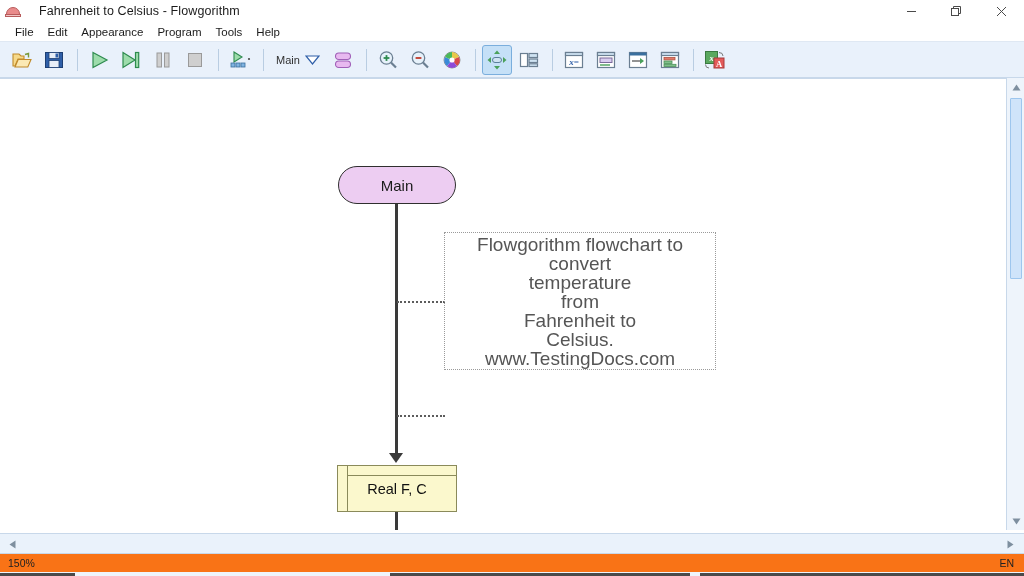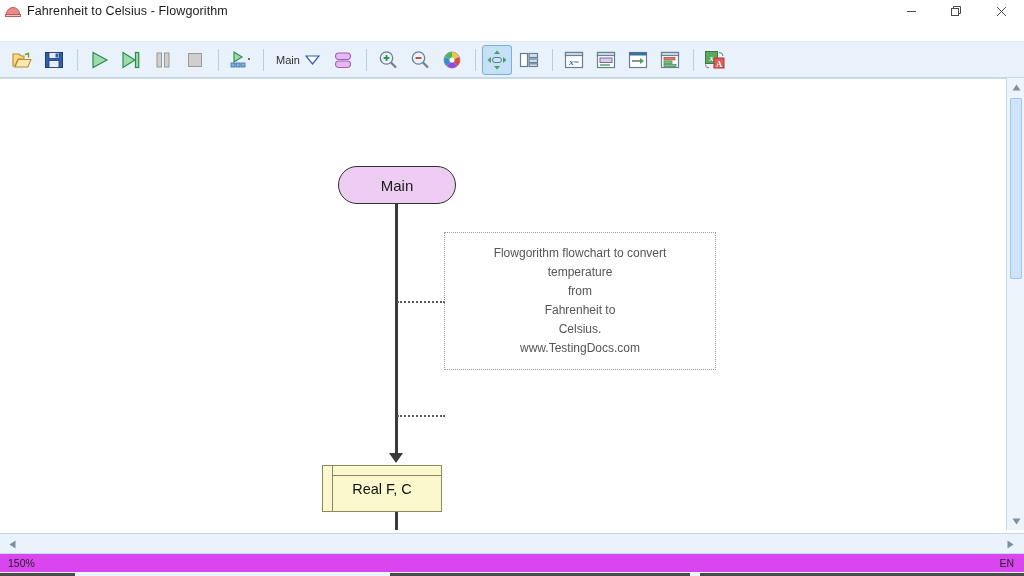--- a/index.html
+++ b/index.html
@@ -13,21 +13,21 @@
   #app {
     position: relative;
     width: 1024px; height: 576px;
     background: #ffffff;
   }
 
   
   .titlebar {
     position: absolute; left: 0; top: 0; width: 1024px; height: 22px;
     background: #ffffff;
-    display: flex; align-items: center;
+    display: flex; align-items: center; gap: 12px;
   }
   .app-icon {
     width: 16px; height: 16px; margin-left: 5px; margin-right: 6px;
     position: relative; flex: none;
   }
   .app-icon .dome {
     position: absolute; left: 1px; top: 4px; width: 14px; height: 8px;
     background: #e98b8b; border: 1px solid #b85c5c;
     border-radius: 7px 7px 0 0;
   }
@@ -105,38 +105,38 @@
   .connector {
     position: absolute; left: 395px; width: 3px; background: #3a3a3a;
   }
   .arrowhead {
     position: absolute; width: 0; height: 0;
     border-left: 7px solid transparent;
     border-right: 7px solid transparent;
     border-top: 10px solid #3a3a3a;
   }
   .node-declare {
-    position: absolute; left: 322px; top: 386px; width: 120px; height: 47px;
+    position: absolute; left: 337px; top: 386px; width: 120px; height: 47px;
     background: #fbf8cd;
     border: 1.2px solid #8a8a5a;
     display: flex; align-items: center; justify-content: center;
     font-size: 14.5px; color: #111; text-align: center;
   }
   .node-declare .bar-v {
     position: absolute; left: 9px; top: 0; bottom: 0; width: 1px; background: #8a8a5a;
   }
   .node-declare .bar-h {
     position: absolute; left: 9px; right: 0; top: 9px; height: 1px; background: #8a8a5a;
   }
   .comment {
     position: absolute;
     border: 1.2px dotted #9a9a9a;
     background: transparent;
     color: #555555;
-    font-size: 12px;
+    font-size: 19px;
     line-height: 19px;
     text-align: center;
     display: flex; align-items: center; justify-content: center;
     padding: 4px 10px;
     white-space: pre-line;
   }
   .leader {
     position: absolute; height: 0;
     border-top: 2.5px dotted #5c5c5c;
   }
@@ -161,21 +161,21 @@
   .hscroll .sb-arrow {
     position: absolute; top: 0; width: 20px; height: 20px;
     display: flex; align-items: center; justify-content: center;
   }
   .hscroll .sb-arrow.left { left: 2px; }
   .hscroll .sb-arrow.right { right: 4px; }
 
   
   .statusbar {
     position: absolute; left: 0; bottom: 4px; width: 1024px; height: 18px;
-    background: #d946ef;
+    background: #f97316;
     display: flex; align-items: center;
     font-size: 10.5px; color: #222;
   }
   .status-zoom { margin-left: 8px; }
   .status-lang { position: absolute; right: 10px; text-align: center; }
 
   
   .taskbar {
     position: absolute; left: 0; bottom: 0; width: 1024px; height: 4px;
     background: #eef4fb;
@@ -207,20 +207,28 @@
       </div>
       <div class="win-btn close">
         <svg width="11" height="11" viewBox="0 0 11 11">
           <line x1="1" y1="1" x2="10" y2="10" stroke="currentColor" stroke-width="1"></line>
           <line x1="10" y1="1" x2="1" y2="10" stroke="currentColor" stroke-width="1"></line>
         </svg>
       </div>
     </div>
   </div>
 
+  <div class="menubar">
+    <div class="menu-item">File</div>
+    <div class="menu-item">Edit</div>
+    <div class="menu-item">Appearance</div>
+    <div class="menu-item">Program</div>
+    <div class="menu-item">Tools</div>
+    <div class="menu-item">Help</div>
+  </div>
 
   <div class="toolbar">
 
     <div class="tb-btn">
       <svg width="22" height="22" viewBox="0 0 22 22">
         <path d="M2 17V5h6l2 2h3v3H7l-3 7z" fill="#f6d98a" stroke="#c08a2a" stroke-width="1.1"></path>
         <path d="M4 18l3.2-7.5H20L16.8 18z" fill="#fbe9b4" stroke="#c08a2a" stroke-width="1.1"></path>
         <path d="M14 5.5l3.5-1v4" fill="none" stroke="#7a9a3a" stroke-width="1.4"></path>
       </svg>
     </div>

